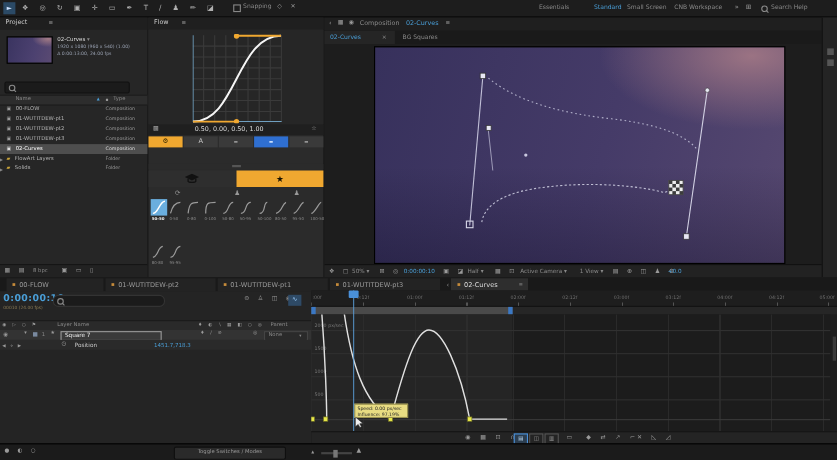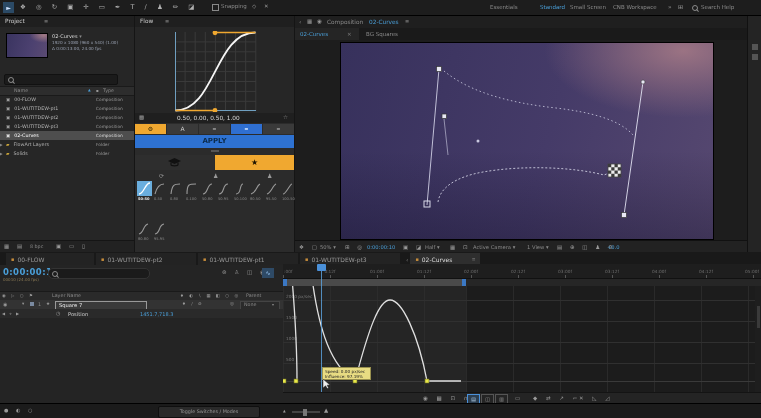--- a/index.html
+++ b/index.html
@@ -141,21 +141,20 @@
     <span class="r tx" style="left:42px;top:1.5px;font-size:5.8px;color:#ddd;">0.50, 0.00, 0.50, 1.00</span>
     <span class="r icon" style="left:148px;top:1px;font-size:5.5px;">☆</span>
   </div>
   <div class="r" style="left:0;top:108px;width:159px;height:10px;">
     <span class="r" style="left:0;top:0;width:31px;height:10px;background:#f0a830;color:#3a2a00;text-align:center;line-height:10px;font-size:6px;">⚙</span>
     <span class="r" style="left:32px;top:0;width:31px;height:10px;background:#3a3a3a;color:#ccc;text-align:center;line-height:10px;font-size:6px;">A</span>
     <span class="r" style="left:64px;top:0;width:31px;height:10px;background:#3a3a3a;color:#999;text-align:center;line-height:10px;font-size:4px;">▬</span>
     <span class="r" style="left:96px;top:0;width:31px;height:10px;background:#2f6fd1;color:#cfe3ff;text-align:center;line-height:10px;font-size:4px;">▬</span>
     <span class="r" style="left:128px;top:0;width:31px;height:10px;background:#3a3a3a;color:#999;text-align:center;line-height:10px;font-size:4px;">▬</span>
   </div>
-  <div class="r" style="left:0;top:119px;width:159px;height:13px;background:#2e72d2;color:#0b2a4a;text-align:center;line-height:13px;font-size:7px;font-weight:bold;">APPLY</div>
   <div class="r" style="left:0;top:133px;width:159px;height:5px;background:#2b2b2b;">
       <span class="r" style="left:76px;top:1px;width:8px;height:1.5px;background:#555;"></span>
     </div>
   <div class="r" style="left:0;top:139px;width:159px;height:15px;">
     <span class="r" style="left:0;top:0;width:79px;height:15px;background:#2e2e2e;">
       <svg class="r" style="left:33px;top:3px;" width="13" height="9">
           <path d="M6.5 0 13 3 6.5 6 0 3z" fill="#111"></path>
           <path d="M3 4.6v2.2c0 1.4 7 1.4 7 0V4.6" fill="none" stroke="#111" stroke-width="1.2"></path>
         </svg>
     </span>

